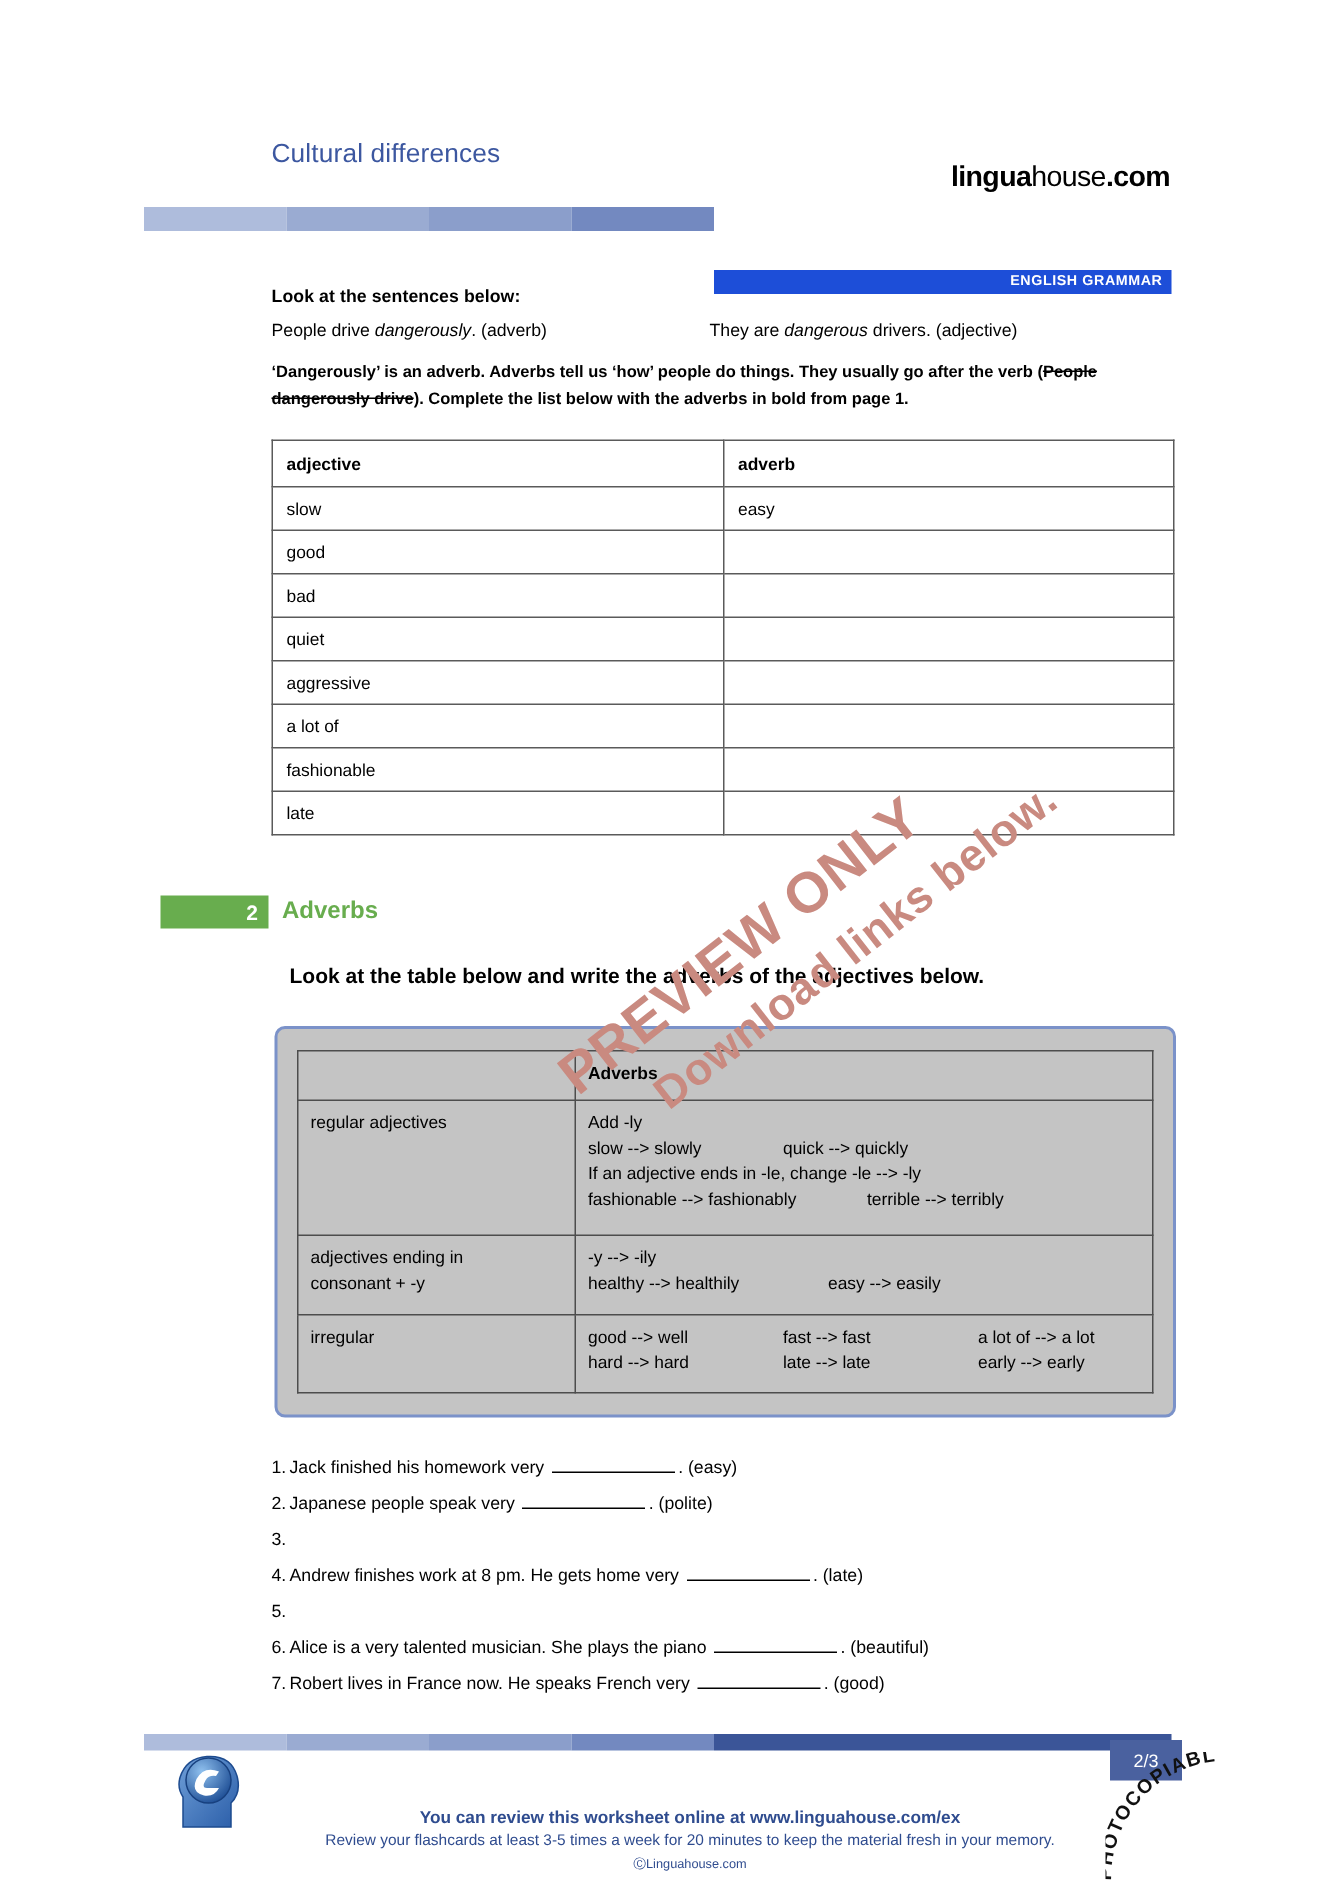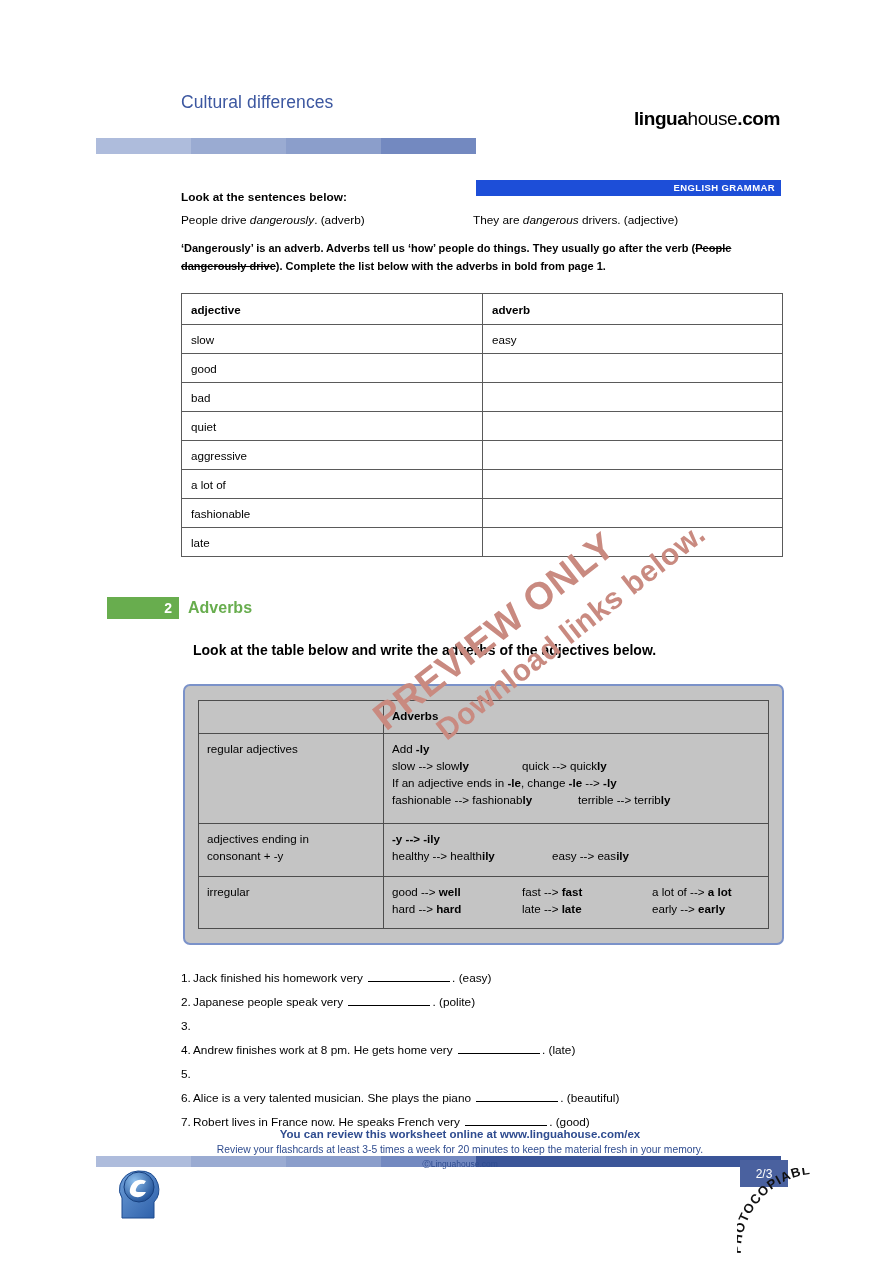--- a/index.html
+++ b/index.html
@@ -99,21 +99,21 @@
     font-size:11.6px;table-layout:fixed;background:#c4c4c4;
   }
   .gtbl td{
     border:1px solid #4d4d4d;padding:6px 8px;vertical-align:top;
     line-height:17px;
   }
   .gtbl col.g1{width:185px;}
   .gtbl .hdr{font-weight:bold;}
   .gtbl .blank{border-right:1px solid #4d4d4d;}
   .gl{display:block;}
-  .gtbl b{font-weight:bold;}
+  .gtbl b{font-weight:normal;}
   .two-col{display:flex;}
   .two-col .a{flex:0 0 130px;}
   .three-col{display:flex;}
   .three-col .a{flex:0 0 130px;}
   .three-col .b{flex:0 0 130px;}
 
   
   .qlist{position:absolute;left:181px;top:966px;width:610px;font-size:11.8px;}
   .qrow{position:relative;height:24px;line-height:24px;white-space:nowrap;}
   .qrow .qn{position:absolute;left:0;top:0;width:24px;}
@@ -129,21 +129,21 @@
   }
   .footer-bar .seg{height:100%;}
   .footer-bar .seg.s1{flex:0 0 95px;background:#aebcdc;}
   .footer-bar .seg.s2{flex:0 0 95px;background:#9aabd2;}
   .footer-bar .seg.s3{flex:0 0 95px;background:#8b9ecb;}
   .footer-bar .seg.s4{flex:0 0 95px;background:#7389c0;}
   .footer-bar .seg.s5{flex:1 1 auto;background:#3b5598;}
 
   .footer-logo{position:absolute;left:112px;top:1168px;width:56px;height:52px;}
   .footer-text{
-    position:absolute;left:205px;top:1126px;width:510px;text-align:center;
+    position:absolute;left:205px;top:1204px;width:510px;text-align:center;
     color:#2f4c8f;
   }
   .footer-text .l1{font-size:11.5px;font-weight:bold;line-height:16px;}
   .footer-text .l2{font-size:10.3px;line-height:15px;}
   .footer-text .l3{font-size:8.5px;line-height:14px;}
 
   .page-badge{
     position:absolute;left:740px;top:1160px;width:48px;height:27px;
     background:#4a619f;color:#fff;font-size:12px;
     display:flex;align-items:center;justify-content:center;

